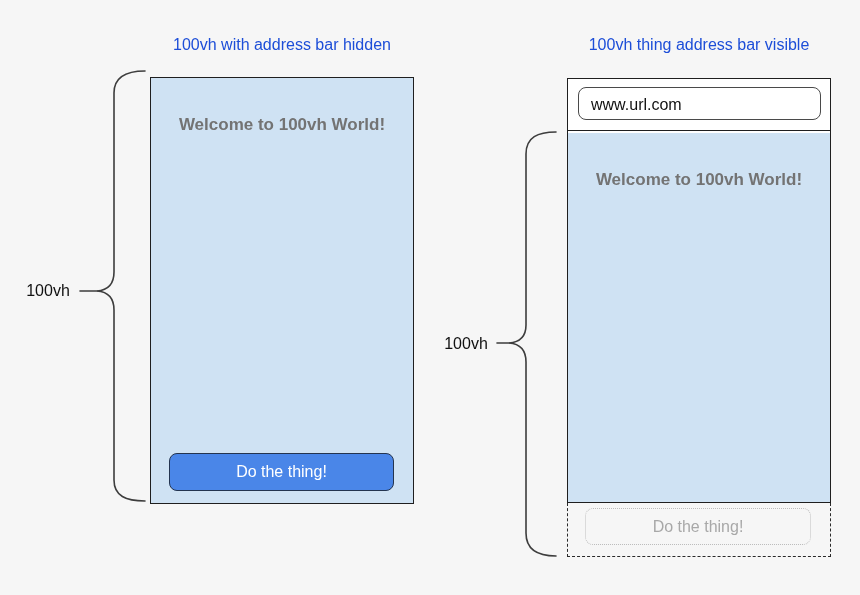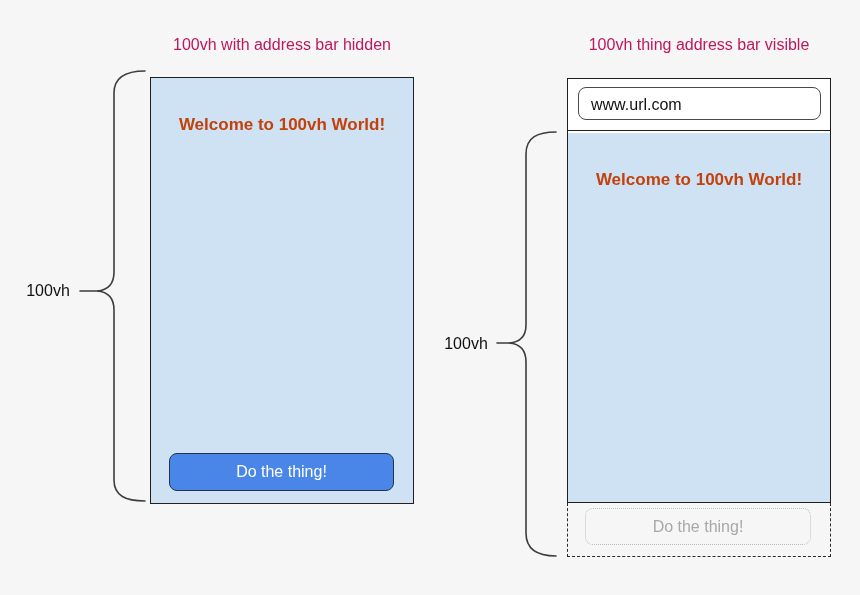--- a/index.html
+++ b/index.html
@@ -17,21 +17,21 @@
   body{
     background:var(--bg);
     font-family:"Liberation Sans", sans-serif;
     position:relative;
     overflow:hidden;
   }
   .canvas{position:absolute;left:0;top:0;width:860px;height:595px;}
 
   .fig-title{
     position:absolute;top:36px;width:264px;
-    text-align:center;font-size:16px;color:#be185d;
+    text-align:center;font-size:16px;color:#1d4ed8;
     white-space:nowrap;
   }
   .fig-title.left{left:150px;}
   .fig-title.right{left:567px;}
 
   .brace-svg{position:absolute;overflow:visible;}
   .brace-svg path, .brace-svg line{
     fill:none;stroke:var(--brace);stroke-width:1.6;stroke-linecap:round;
   }
 
@@ -43,21 +43,21 @@
   .vh-label.right{left:436px;top:335px;}
 
   
   .viewport-left{
     position:absolute;left:150px;top:77px;width:264px;height:427px;
     background:var(--viewport-fill);
     border:1.5px solid var(--outline);
   }
   .welcome-heading{
     padding-top:37px;text-align:center;
-    font-size:17px;font-weight:bold;color:#c2410c;
+    font-size:17px;font-weight:bold;color:#737373;
     white-space:nowrap;
   }
   .blue-btn{
     position:absolute;left:18px;bottom:12px;width:225px;height:38px;
     background:var(--button-fill);
     color:var(--button-text);
     border:1.5px solid #24344f;border-radius:8px;
     font-family:"Liberation Sans", sans-serif;
     font-size:16px;cursor:pointer;
   }

